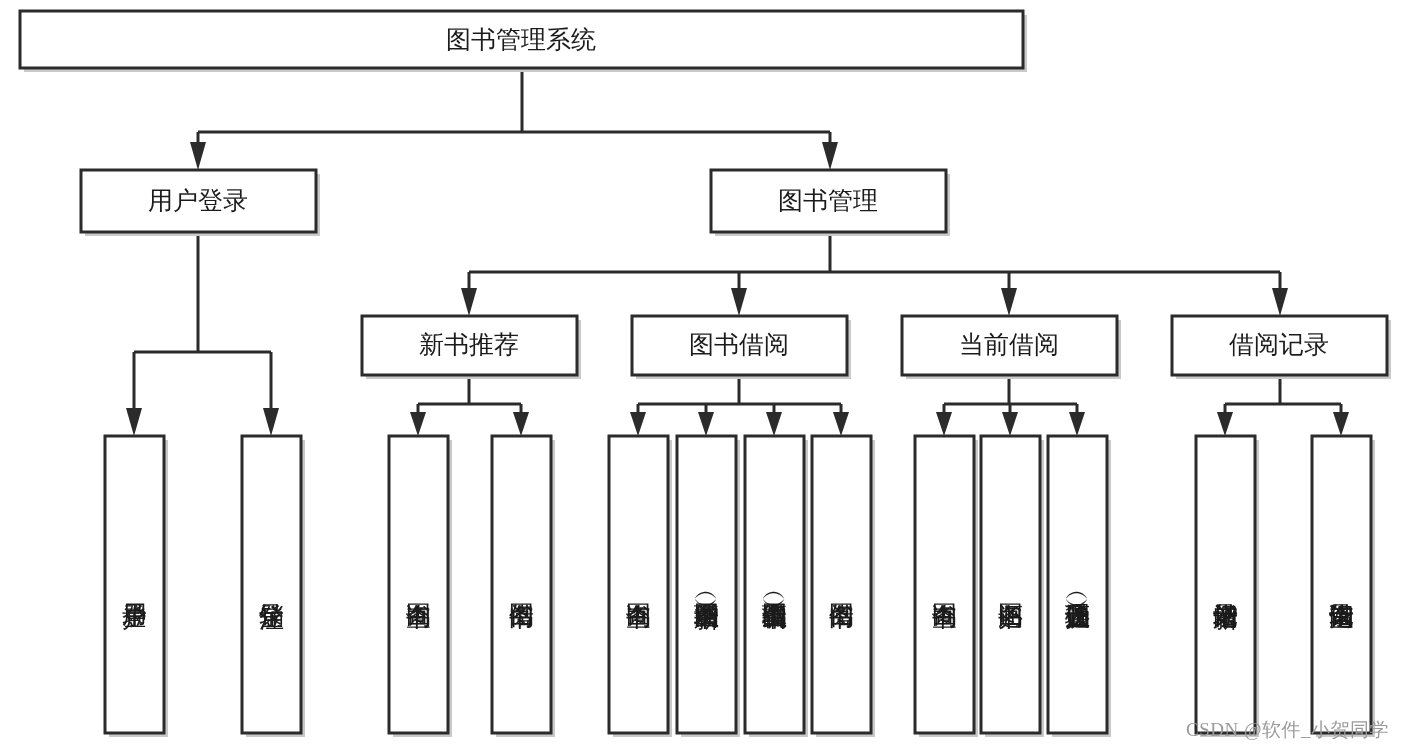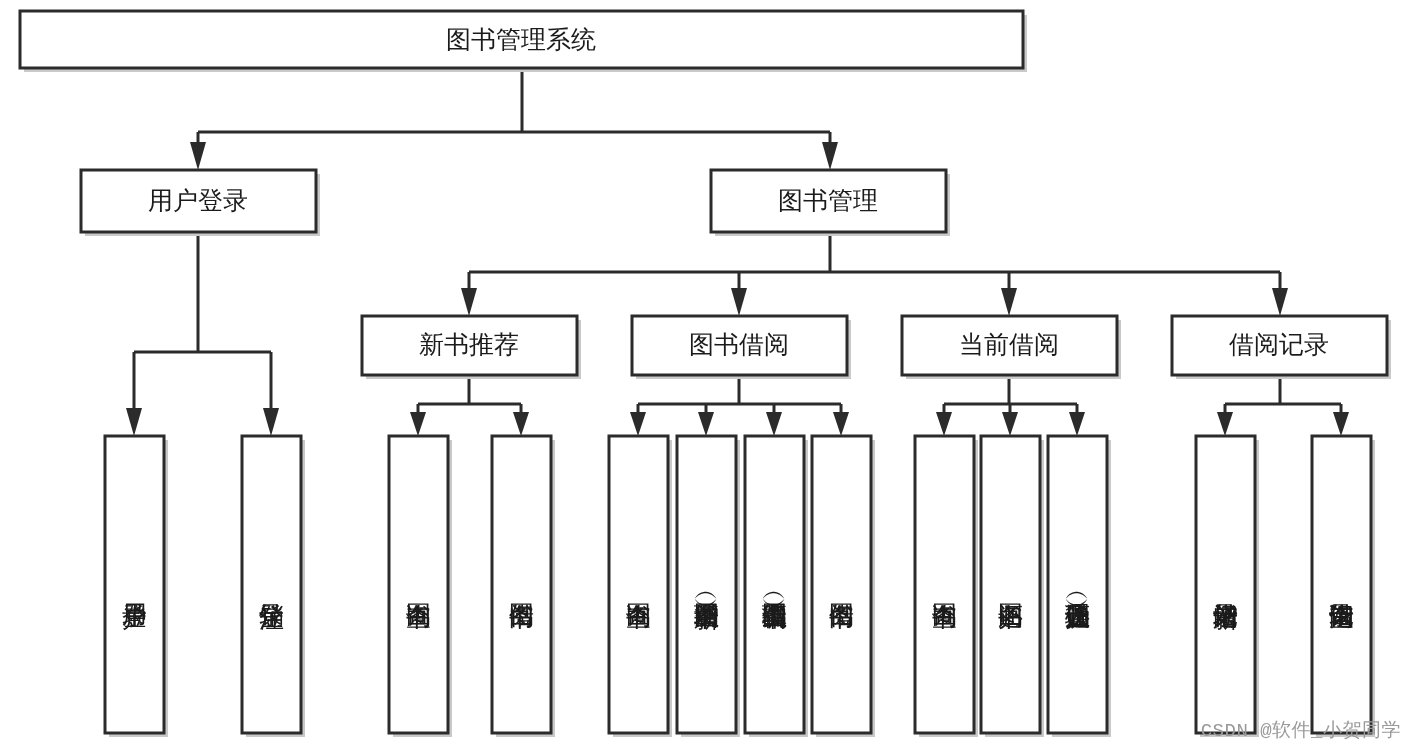--- a/index.html
+++ b/index.html
@@ -16,23 +16,23 @@
     font-size:25px;fill:#1b1b1b;text-anchor:middle;dominant-baseline:middle;
     font-family:"Liberation Sans","DejaVu Sans",sans-serif;
   }
   .node-label-v{
     font-size:25px;fill:#1b1b1b;
     font-family:"Liberation Sans","DejaVu Sans",sans-serif;
     writing-mode:vertical-rl;text-orientation:upright;
     text-anchor:middle;
   }
   .watermark{
-    position:absolute;right:4px;bottom:4px;
+    position:absolute;right:16px;bottom:4px;
     font-size:19px;color:#9a9a9a;letter-spacing:.5px;
-    font-family:Liberation Mono, monospace;
+    font-family:Liberation Serif, serif;
     white-space:nowrap;pointer-events:none;
   }
 </style>
 </head>
 <body>
 
 <svg id="diagram" viewBox="0 0 1405 747" xmlns="http://www.w3.org/2000/svg">
 
   <g>
 

